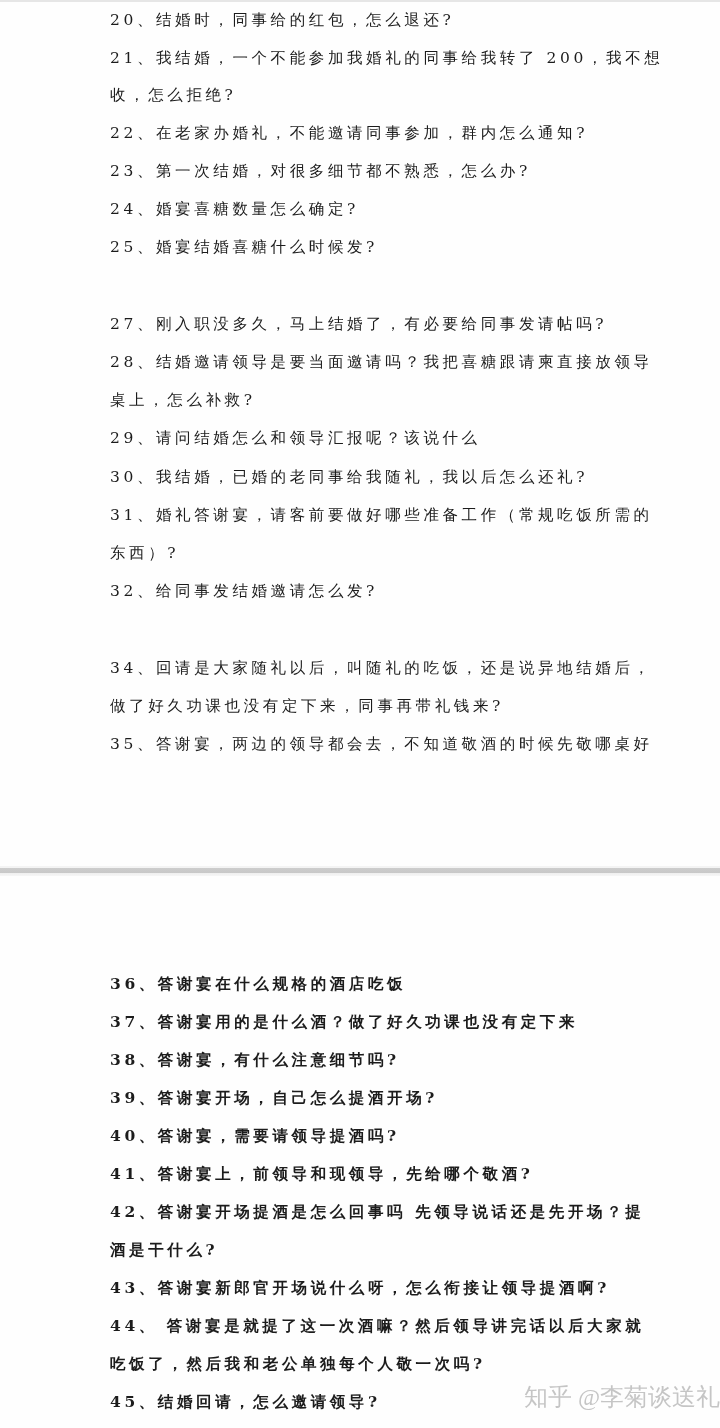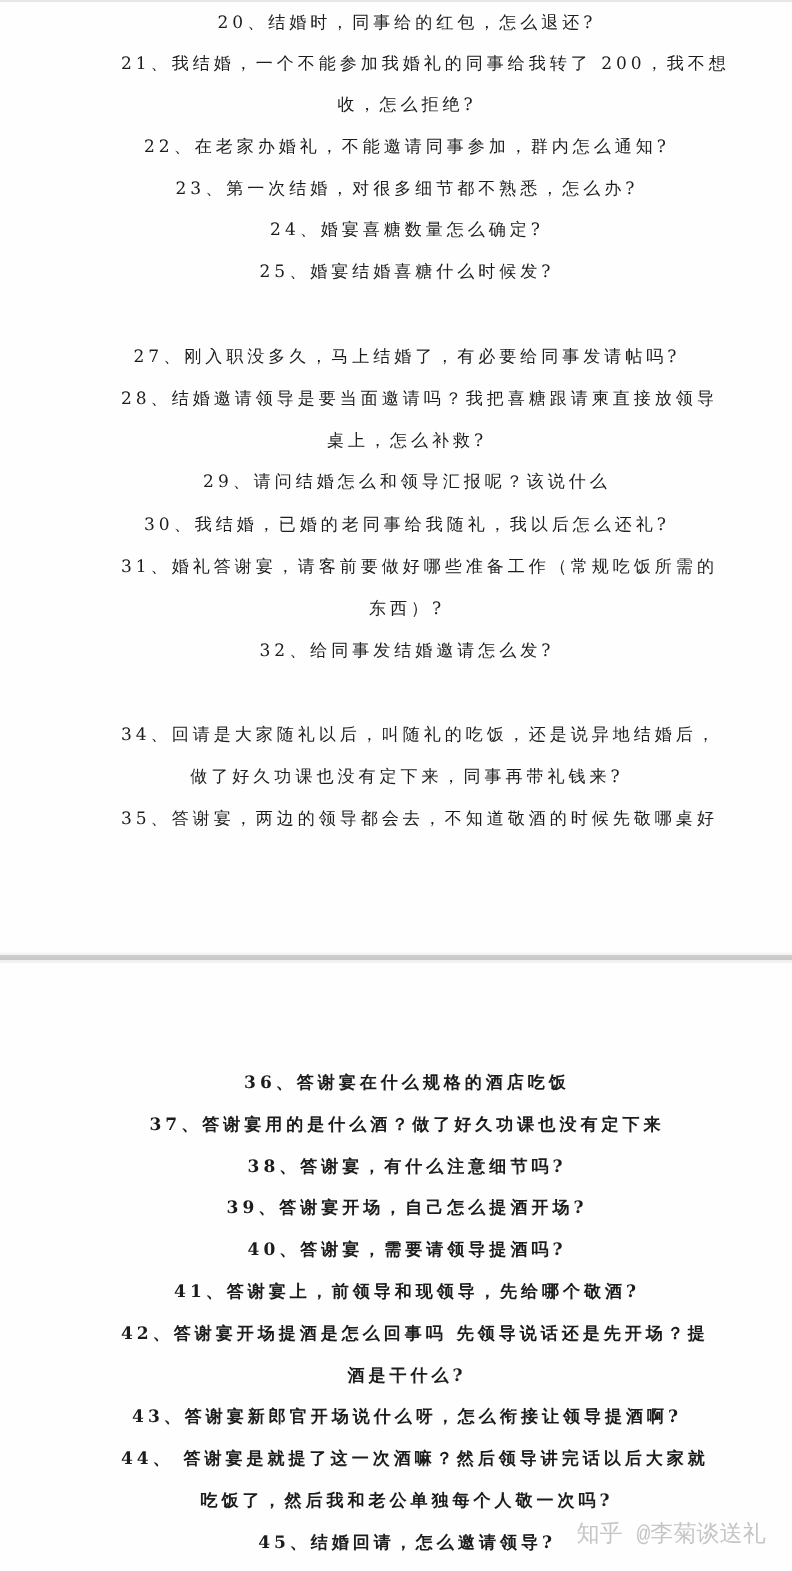--- a/index.html
+++ b/index.html
@@ -38,28 +38,27 @@
     .line {
       position: absolute;
       left: 110px;
       width: 520px;
       font-size: 15.5px;
       line-height: 20px;
       height: 20px;
       letter-spacing: 3.6px;
       white-space: nowrap;
       color: #1c1c1c;
-      text-align: center;
     }
     .watermark {
       position: absolute;
       left: 524px;
       top: 1384px;
-      font-family: Liberation Mono, monospace;
-      font-size: 21px;
+      font-family: Liberation Serif, serif;
+      font-size: 24px;
       line-height: 26px;
       color: rgba(150,150,150,0.55);
       letter-spacing: 0px;
       white-space: nowrap;
       text-shadow: 0 0 1px rgba(255,255,255,0.8);
     }
   </style>
 </head>
 <body>
 

